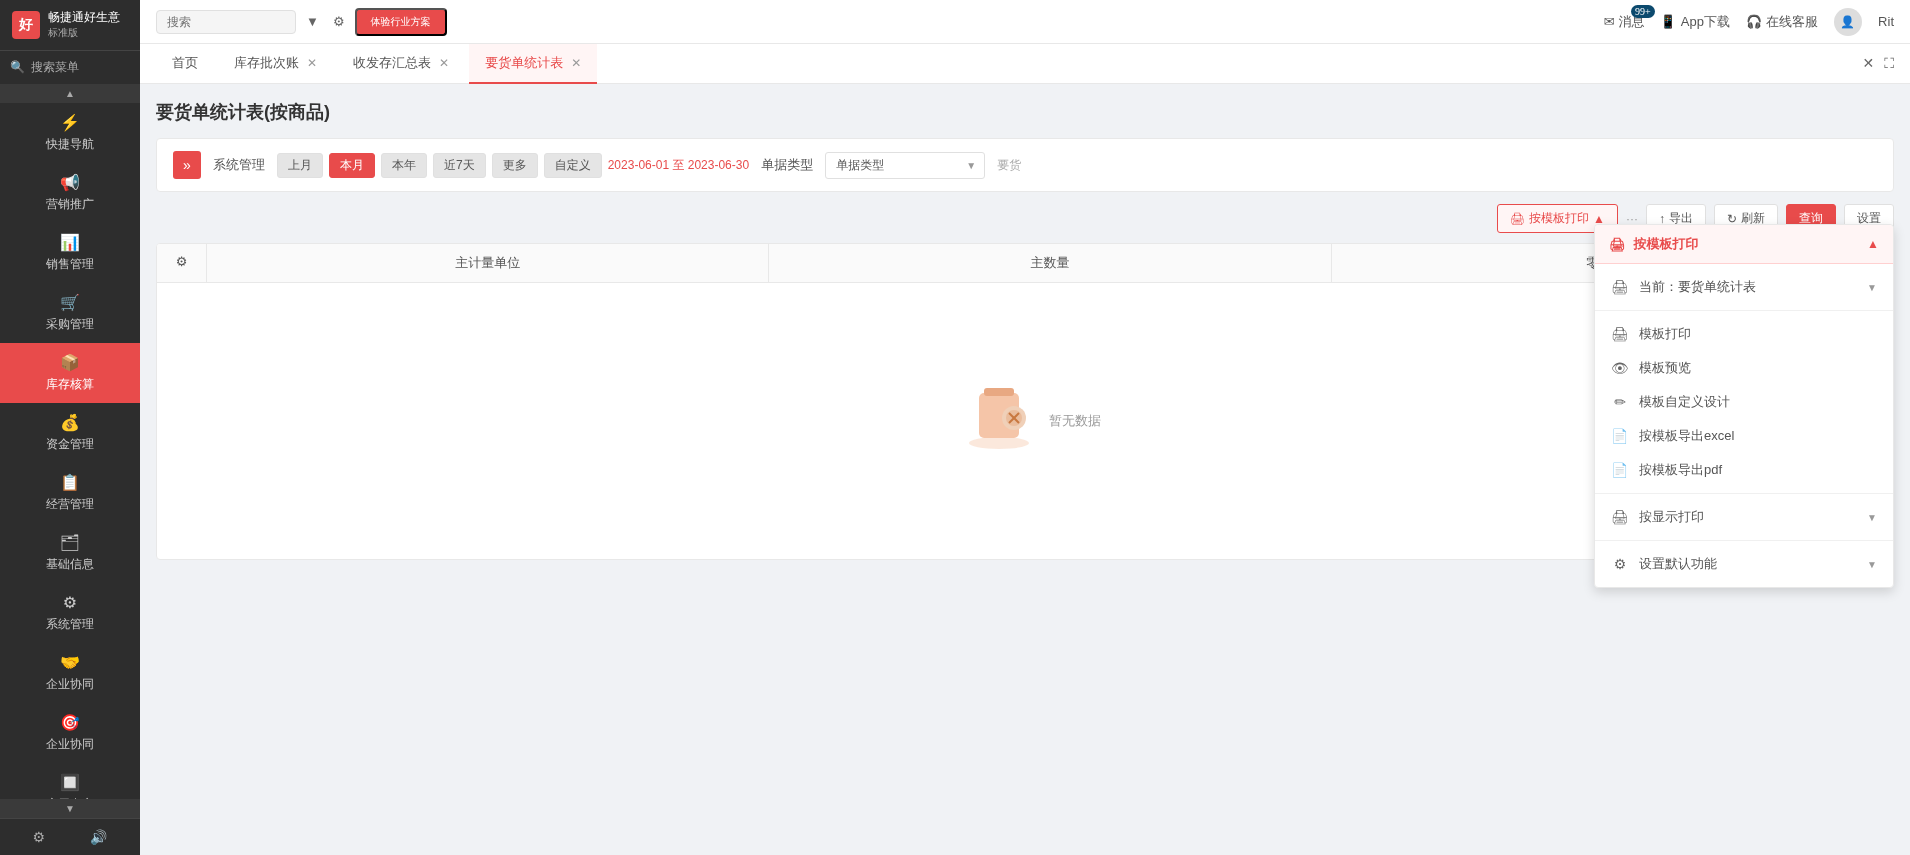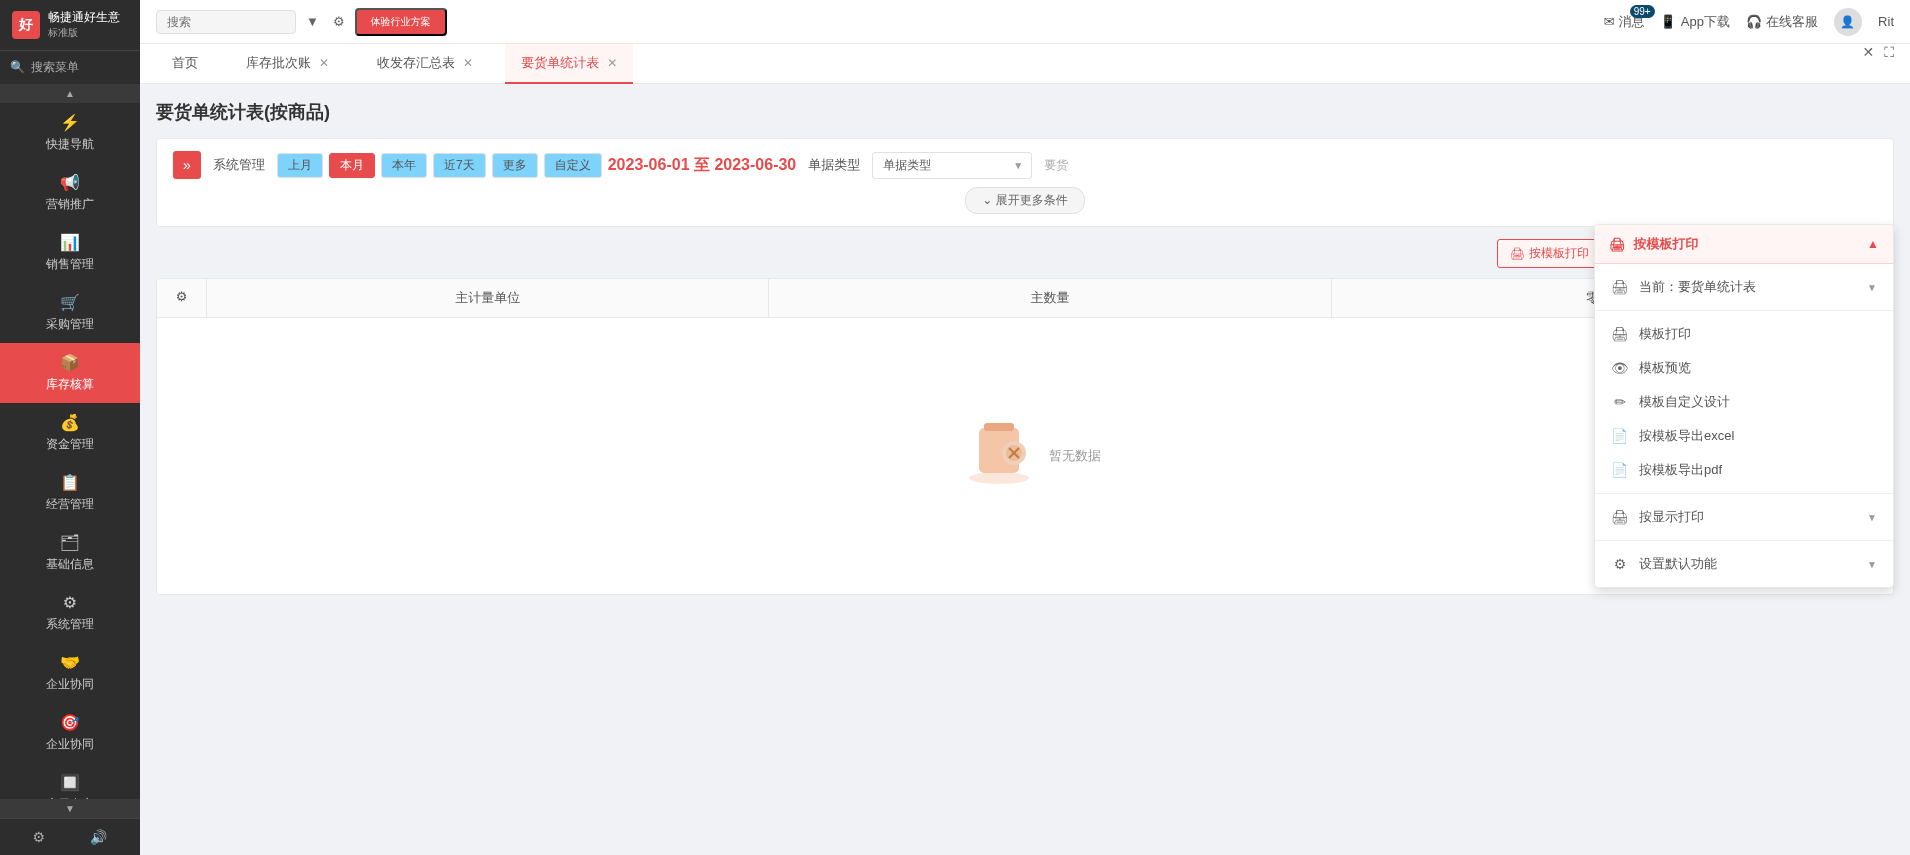--- a/index.html
+++ b/index.html
@@ -127,42 +127,44 @@
       position: absolute;
       top: -8px;
       right: -10px;
       background: #0c4a6e;
       color: white;
       font-size: 10px;
       border-radius: 8px;
       padding: 1px 4px;
       min-width: 16px;
       text-align: center;
+      font-family: Liberation Serif, serif;
     }
     .topbar-action-item { display: flex; align-items: center; gap: 4px; cursor: pointer; }
     .user-avatar {
       width: 28px;
       height: 28px;
       border-radius: 50%;
       background: #ddd;
       display: flex;
       align-items: center;
       justify-content: center;
       font-size: 12px;
       color: #666;
     }
 
     
     .tabs-bar {
       background: #fff;
       display: flex;
+      align-items: center;
       padding: 0 16px;
       border-bottom: 1px solid #e8e8e8;
       height: 40px;
-      gap: 16px;
+      gap: 4px;
       flex-shrink: 0;
     }
     .tab-item {
       padding: 0 16px;
       height: 40px;
       display: flex;
       align-items: center;
       cursor: pointer;
       color: #555;
       font-size: 13px;
@@ -230,28 +232,28 @@
 
     .filter-label { color: #555; font-size: 13px; white-space: nowrap; }
     .date-filter { display: flex; align-items: center; gap: 6px; }
     .date-btn {
       padding: 3px 10px;
       border: 1px solid #e0e0e0;
       border-radius: 3px;
       cursor: pointer;
       font-size: 12px;
       color: #555;
-      background: #7dd3fc;
+      background: #e5e5e5;
     }
     .date-btn.active {
       background: #e84b4b;
       color: #fff;
       border-color: #e84b4b;
     }
-    .date-range { color: #e84b4b; font-size: 16px; font-weight: bold; }
+    .date-range { color: #e84b4b; font-size: 12px; }
 
     .type-select {
       display: flex;
       align-items: center;
       gap: 6px;
     }
     .select-box {
       border: 1px solid #e0e0e0;
       border-radius: 3px;
       padding: 4px 28px 4px 10px;
@@ -556,26 +558,20 @@
         <div class="type-select" style="position:relative;">
           <div class="select-box">
             <span>单据类型</span>
             <span class="select-arrow">▼</span>
           </div>
         </div>
 
         <span style="color:#aaa; font-size:12px;">要货</span>
       </div>
 
-      <div class="filter-expand-btn">
-        <span class="expand-bar">
-          <span>⌄</span>
-          <span>展开更多条件</span>
-        </span>
-      </div>
     </div>
 
     <div class="table-top-actions">
       <button class="action-btn print-btn active">
         <span>🖨</span>
         <span>按模板打印</span>
         <span>▲</span>
       </button>
       <span style="color:#999;font-size:12px;cursor:pointer;">···</span>
       <button class="action-btn">

